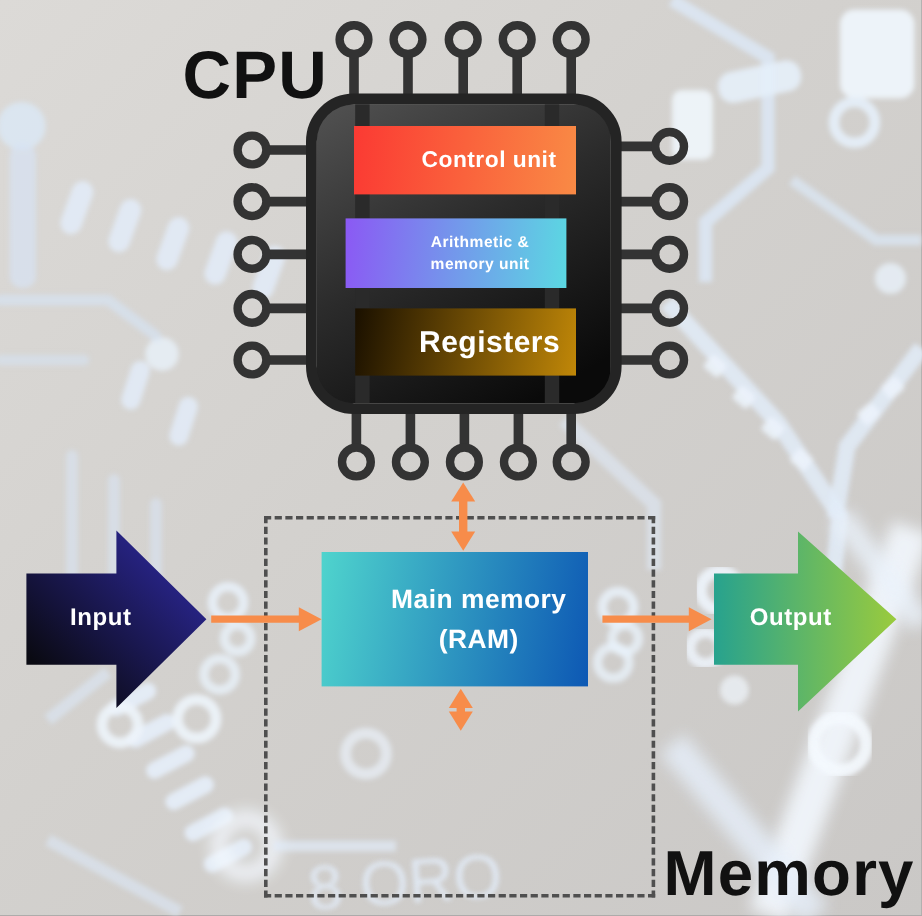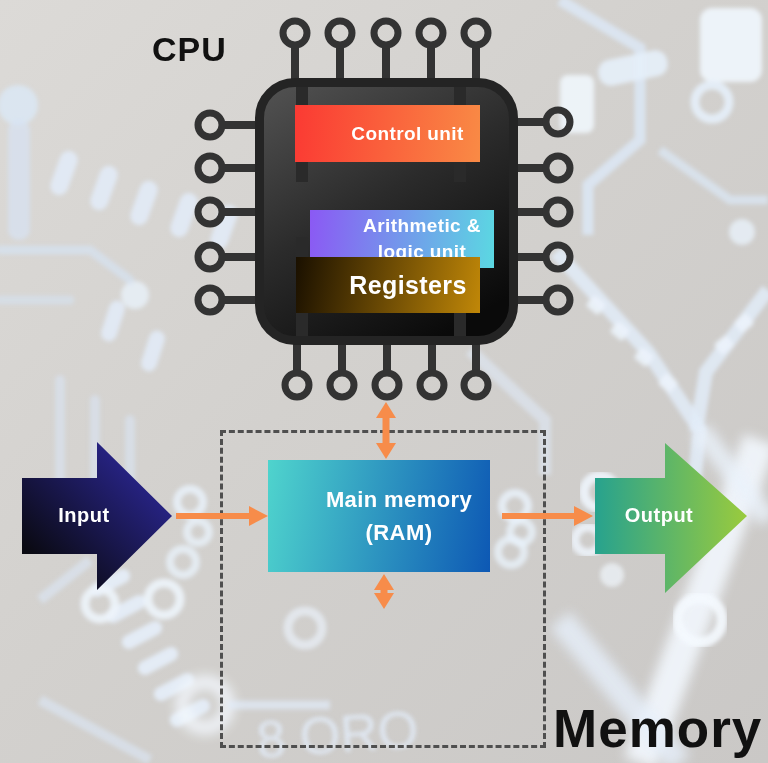--- a/index.html
+++ b/index.html
@@ -23,35 +23,35 @@
     z-index:3;
   }
   .chip-tab{position:absolute;width:12px;background:#2a2a2a;}
   .block{
     position:absolute;display:flex;flex-direction:column;align-items:center;justify-content:center;
     color:#fff;font-weight:700;text-align:center;letter-spacing:.4px;z-index:4;padding-left:40px;
   }
   .block .ln{display:block;}
   .blk-control{left:295px;top:105px;width:185px;height:57px;font-size:19px;
     background:linear-gradient(95deg,#fb3a33,#f98a45);}
-  .blk-alu{left:310px;top:182px;width:184px;height:58px;font-size:19px;line-height:1.35;
-    background:linear-gradient(95deg,#8b59f4,#5bd8e2);margin-top:28px;}
+  .blk-alu{left:288px;top:182px;width:184px;height:58px;font-size:13px;line-height:1.35;
+    background:linear-gradient(95deg,#8b59f4,#5bd8e2);}
   .blk-registers{left:296px;top:257px;width:184px;height:56px;font-size:25px;
     background:linear-gradient(100deg,#1a1000,#c08708);}
   .blk-ram{left:268px;top:460px;width:222px;height:112px;font-size:22px;line-height:1.5;
     background:linear-gradient(100deg,#4fd4cd,#0d58b4);}
   .blk-aux{left:268px;top:611px;width:232px;height:117px;font-size:22px;
     background:linear-gradient(95deg,#f53f56,#8e45ea);}
   
   svg.connectors{position:absolute;left:0;top:0;z-index:2;}
   
   .title{
     position:absolute;color:#111;font-weight:800;z-index:5;letter-spacing:1px;
   }
-  .title-cpu{left:152px;top:30px;font-size:34px;}
+  .title-cpu{left:152px;top:30px;font-size:56px;}
   .title-memory{left:553px;top:698px;font-size:53px;}
   .io-label{
     position:absolute;color:#fff;font-weight:700;font-size:20px;z-index:5;
     text-align:center;letter-spacing:.5px;
   }
   .io-input{left:28px;top:504px;width:112px;}
   .io-output{left:600px;top:504px;width:118px;}
 </style>
 </head>
 <body>
@@ -265,21 +265,21 @@
     <div class="chip-tab" style="left:32px;top:224px;height:25px"></div>
     <div class="chip-tab" style="left:190px;top:224px;height:25px"></div>
   </div>
 
   <div class="block blk-control">
     <span class="ln">Control unit</span>
   </div>
 
   <div class="block blk-alu">
     <span class="ln">Arithmetic &amp;</span>
-    <span class="ln">logic unit</span>
+    <span class="ln">memory unit</span>
   </div>
 
   <div class="block blk-registers">
     <span class="ln">Registers</span>
   </div>
 
   <div class="block blk-ram">
     <span class="ln">Main memory</span>
     <span class="ln">(RAM)</span>
   </div>

